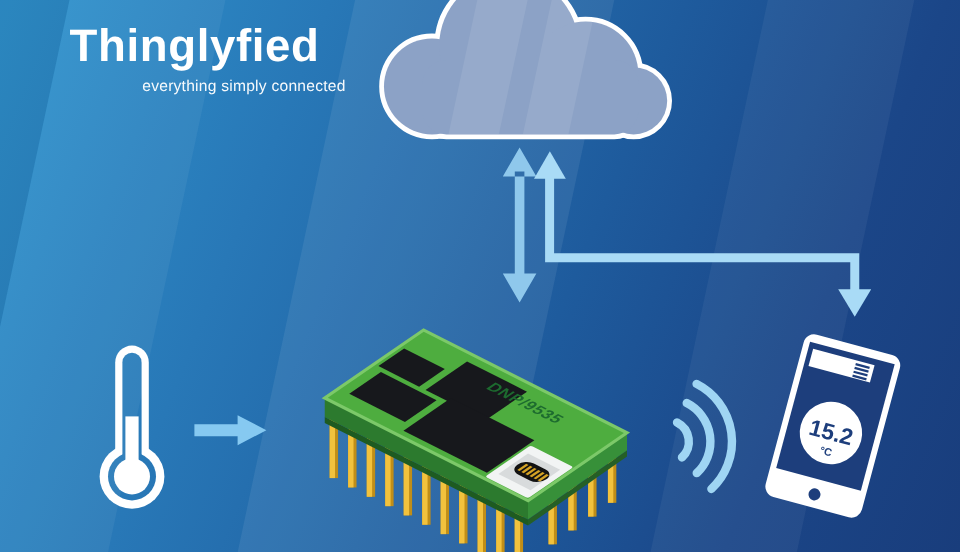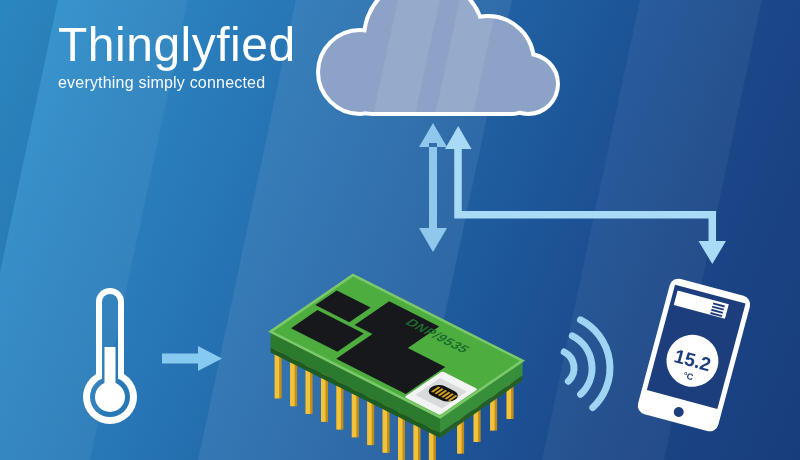--- a/index.html
+++ b/index.html
@@ -7,22 +7,22 @@
     position:relative;width:800px;height:460px;overflow:hidden;
     background:linear-gradient(112deg,#2F94CE 0%,#2878B7 28%,#1E5B9D 58%,#1B4688 80%,#193D7C 100%);
     font-family:"Liberation Sans",sans-serif;
   }
   .stripe{position:absolute;top:-10px;height:480px;transform:skewX(-12deg);transform-origin:top left;pointer-events:none;}
   .s1{left:60px;width:130px;background:rgba(255,255,255,0.055);}
   .s2{left:298px;width:216px;background:rgba(255,255,255,0.075);}
   .s3{left:642px;width:122px;background:rgba(255,255,255,0.05);}
   .s4{left:-60px;width:120px;background:rgba(8,20,60,0.10);}
   .logo{position:absolute;left:58px;top:20px;width:232px;color:#fff;}
-  .logo h1{margin:0;font-size:48px;font-weight:400;line-height:1.05;letter-spacing:0.5px;}
-  .logo p{margin:4px 2px 0 0;font-size:16px;font-weight:400;text-align:left;letter-spacing:0.2px;opacity:.96;}
+  .logo h1{margin:0;font-size:38px;font-weight:700;line-height:1.05;letter-spacing:0.5px;}
+  .logo p{margin:4px 2px 0 0;font-size:13px;font-weight:400;text-align:right;letter-spacing:0.2px;opacity:.96;}
   svg{position:absolute;left:0;top:0;}
   text{font-family:"Liberation Sans",sans-serif;}
 </style>
 </head>
 <body>
 
 <div class="canvas">
   <div class="stripe s4"></div>
   <div class="stripe s1"></div>
   <div class="stripe s2"></div>

